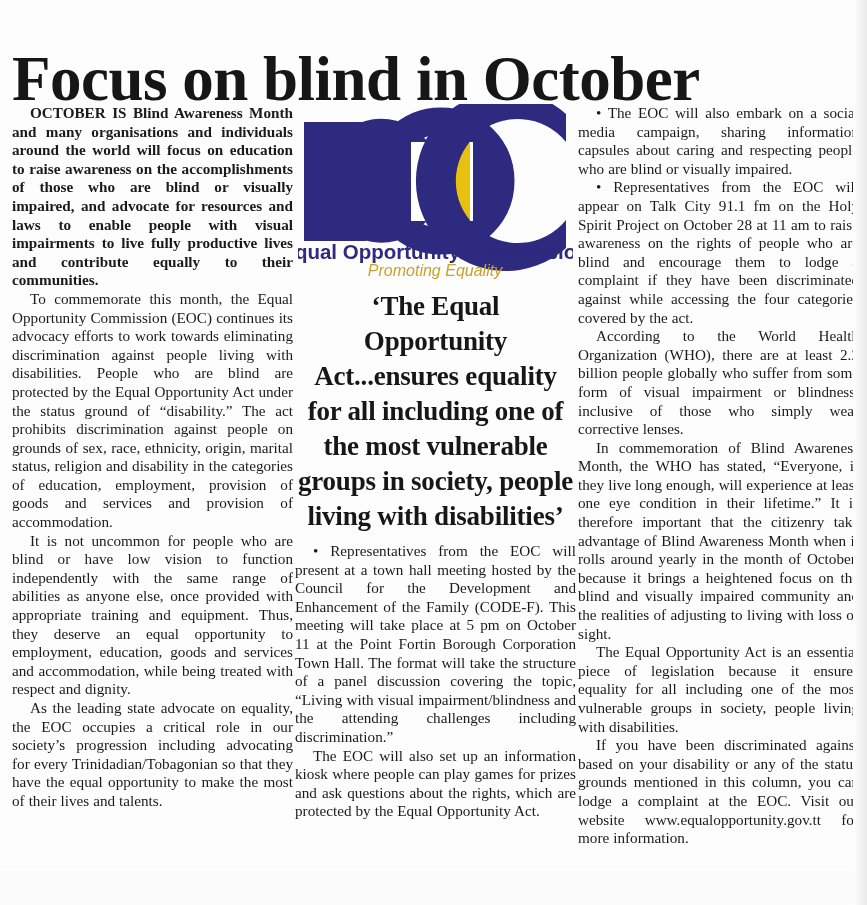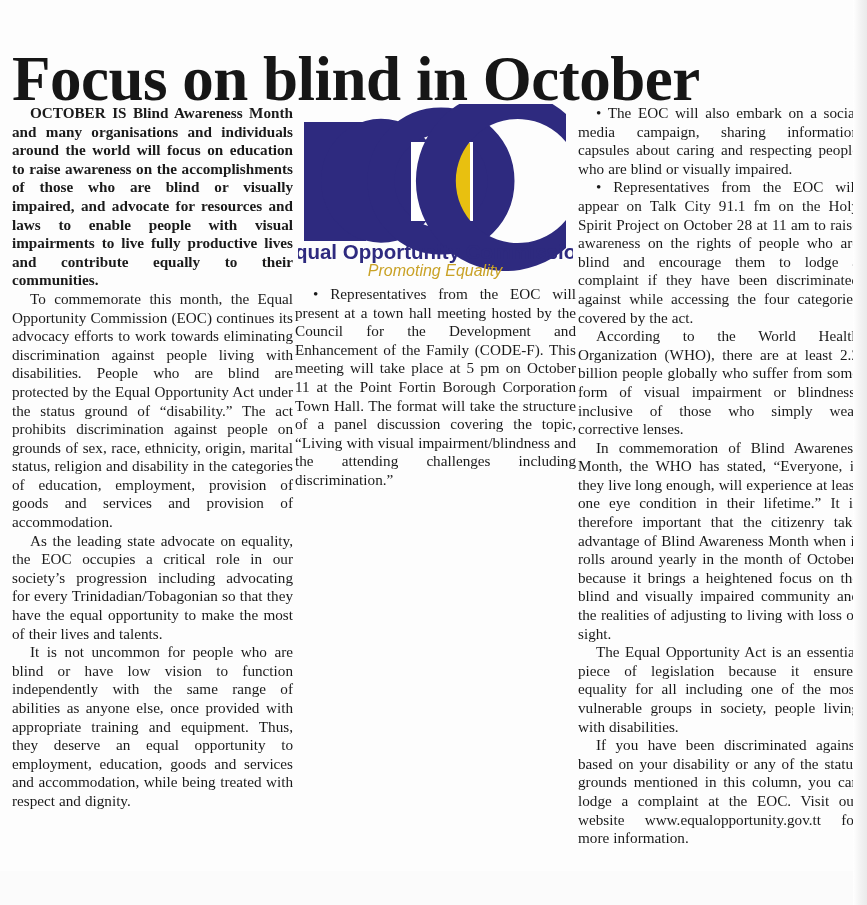--- a/index.html
+++ b/index.html
@@ -125,22 +125,22 @@
 
 <div id="page">
 
   <h1 class="headline">Focus on blind in October</h1>
 
   <div class="cols">
 
     <div class="col col-1">
       <p class="body lead">OCTOBER IS Blind Awareness Month and many organisations and individuals around the world will focus on education to raise awareness on the accomplishments of those who are blind or visually impaired, and advocate for resources and laws to enable people with visual impairments to live fully productive lives and contribute equally to their communities.</p>
       <p class="body">To commemorate this month, the Equal Opportunity Commission (EOC) continues its advocacy efforts to work towards eliminating discrimination against people living with disabilities. People who are blind are protected by the Equal Opportunity Act under the status ground of “disability.” The act prohibits discrimination against people on grounds of sex, race, ethnicity, origin, marital status, religion and disability in the categories of education, employment, provision of goods and services and provision of accommodation.</p>
+      <p class="body">It is not uncommon for people who are blind or have low vision to function independently with the same range of abilities as anyone else, once provided with appropriate training and equipment. Thus, they deserve an equal opportunity to employment, education, goods and services and accommodation, while being treated with respect and dignity.</p>
       <p class="body">As the leading state advocate on equality, the EOC occupies a critical role in our society’s progression including advocating for every Trinidadian/Tobagonian so that they have the equal opportunity to make the most of their lives and talents.</p>
-      <p class="body">It is not uncommon for people who are blind or have low vision to function independently with the same range of abilities as anyone else, once provided with appropriate training and equipment. Thus, they deserve an equal opportunity to employment, education, goods and services and accommodation, while being treated with respect and dignity.</p>
     </div>
 
     <div class="col col-2">
 
       <div class="logo-wrap">
         <svg class="logo-svg" width="275" height="175" viewBox="0 0 275 175">
 
           <path d="M6 18 H66 V42 H34 V65 H62 V88 H34 V112 H68 V137 H6 Z" fill="#2e2a7f"></path>
 
           <path d="M143 77 A60 62 0 1 1 143 76.5 Z
@@ -153,22 +153,24 @@
 
           <path d="M268 38 A62 62 0 1 0 268 116 L268 144
                    A90 90 0 1 1 268 10 Z" fill="#2e2a7f"></path>
 
           <text x="137" y="155" text-anchor="middle" font-family="'Liberation Sans', sans-serif" font-size="20.5" font-weight="bold" fill="#2e2a7f">Equal Opportunity Commission</text>
 
           <text x="137" y="172" text-anchor="middle" font-family="'Liberation Sans', sans-serif" font-size="16" font-style="italic" fill="#c9a227">Promoting Equality</text>
         </svg>
       </div>
 
+      <blockquote class="pullquote">‘The Equal Opportunity Act...ensures equality for all including one of the most vulnerable groups in society, people living with disabilities’</blockquote>
 
       <p class="body">• Representatives from the EOC will present at a town hall meeting hosted by the Council for the Development and Enhancement of the Family (CODE-F). This meeting will take place at 5 pm on October 11 at the Point Fortin Borough Corporation Town Hall. The format will take the structure of a panel discussion covering the topic, “Living with visual impairment/blindness and the attending challenges including discrimination.”</p>
+      <p class="body">The EOC will also set up an information kiosk where people can play games for prizes and ask questions about the rights, which are protected by the Equal Opportunity Act.</p>
     </div>
 
     <div class="col col-3">
       <p class="body">• The EOC will also embark on a social media campaign, sharing information capsules about caring and respecting people who are blind or visually impaired.</p>
       <p class="body">• Representatives from the EOC will appear on Talk City 91.1 fm on the Holy Spirit Project on October 28 at 11 am to raise awareness on the rights of people who are blind and encourage them to lodge a complaint if they have been discriminated against while accessing the four categories covered by the act.</p>
       <p class="body">According to the World Health Organization (WHO), there are at least 2.2 billion people globally who suffer from some form of visual impairment or blindness, inclusive of those who simply wear corrective lenses.</p>
       <p class="body">In commemoration of Blind Awareness Month, the WHO has stated, “Everyone, if they live long enough, will experience at least one eye condition in their lifetime.” It is therefore important that the citizenry take advantage of Blind Awareness Month when it rolls around yearly in the month of October, because it brings a heightened focus on the blind and visually impaired community and the realities of adjusting to living with loss of sight.</p>
       <p class="body">The Equal Opportunity Act is an essential piece of legislation because it ensures equality for all including one of the most vulnerable groups in society, people living with disabilities.</p>
       <p class="body">If you have been discriminated against based on your disability or any of the status grounds mentioned in this column, you can lodge a complaint at the EOC. Visit our website www.equalopportunity.gov.tt for more information.</p>
     </div>

